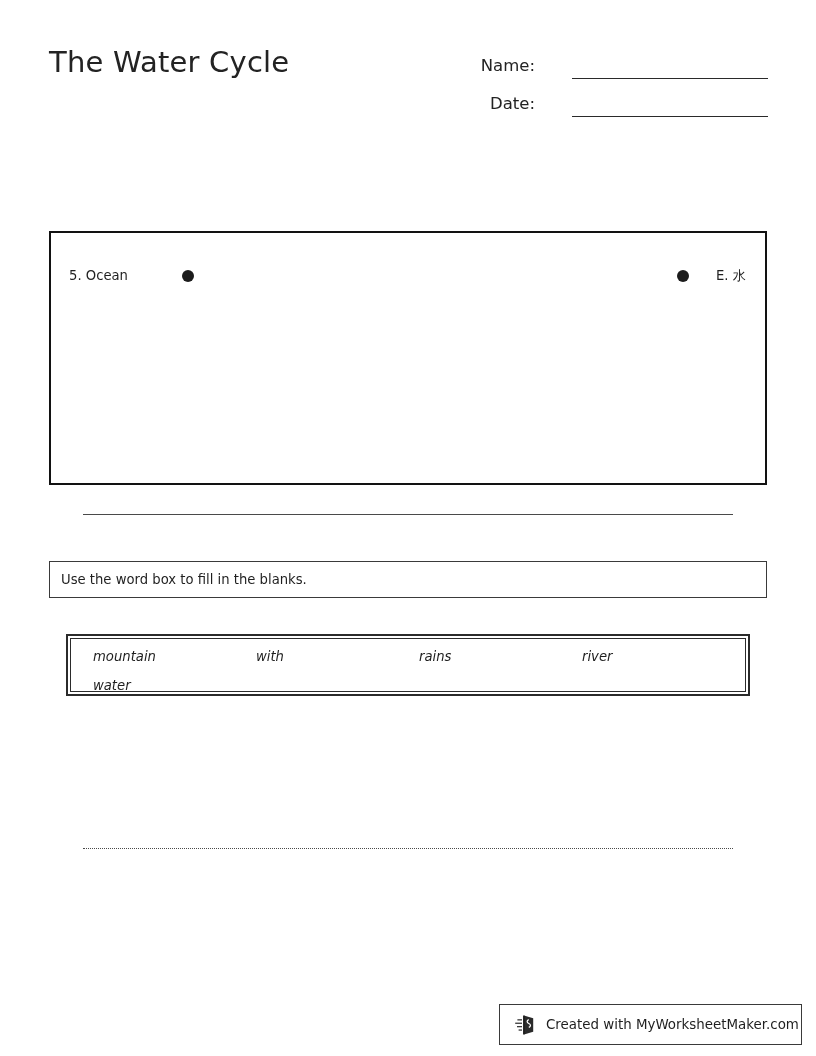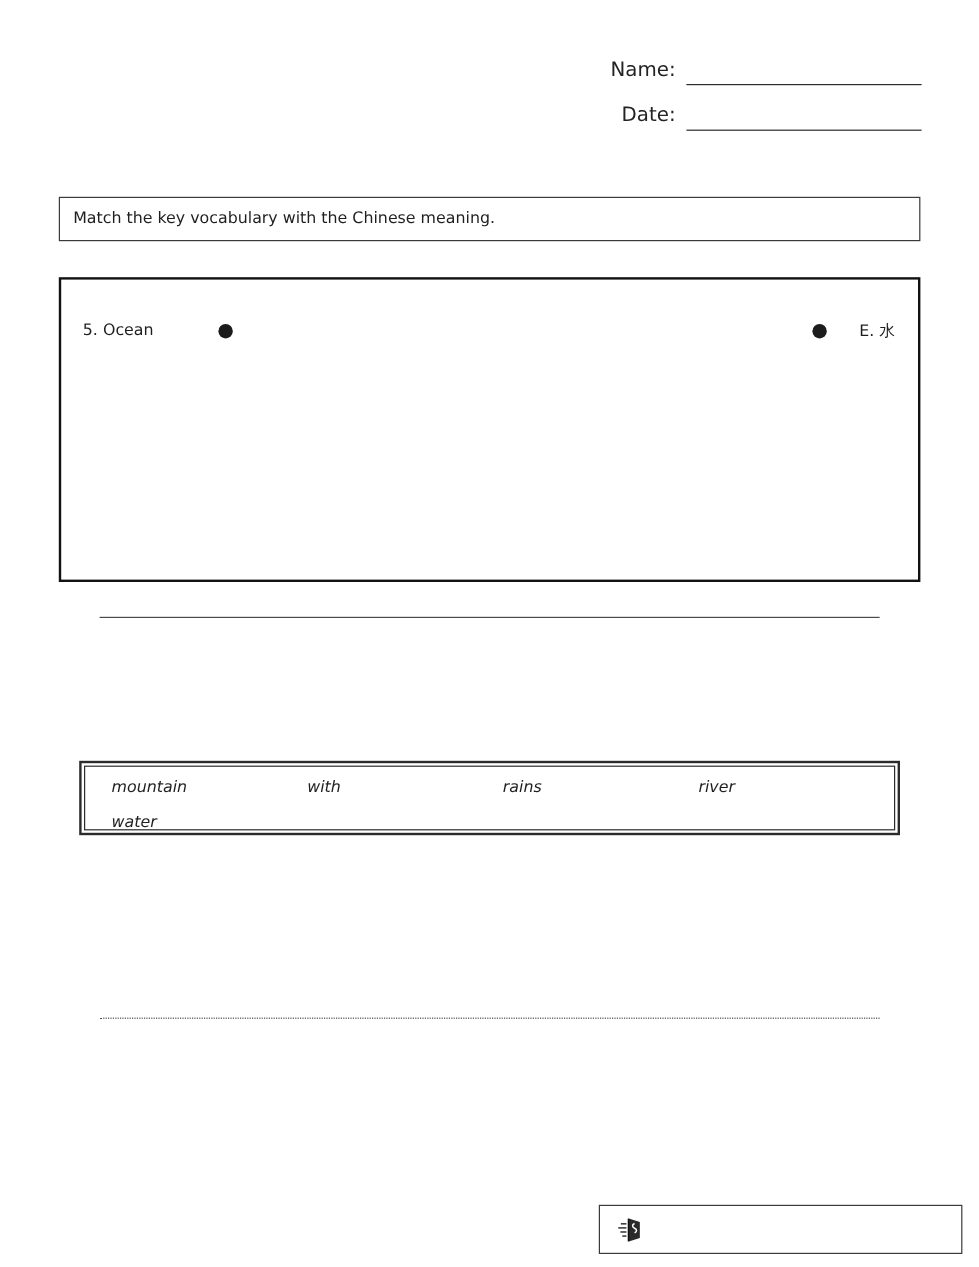--- a/index.html
+++ b/index.html
@@ -42,23 +42,24 @@
     white-space: nowrap;
   }
   .name-date {
     position: absolute;
     right: 0;
     top: 4px;
     width: 320px;
   }
   .field-row {
     display: flex;
-    align-items: flex-start;
+    align-items: center;
     justify-content: flex-end;
     height: 38px;
+    gap: 28px;
   }
   .field-label {
     font-size: 16.5px;
     color: #232323;
     line-height: 20px;
     padding-bottom: 3px;
     white-space: nowrap;
   }
   .field-line {
     width: 196px;
@@ -210,56 +211,57 @@
     color: #1f1f1f;
     white-space: nowrap;
   }
 </style>
 </head>
 <body>
 
 <div class="page">
 
   <div class="header">
+    <div class="worksheet-title">The Water Cycle</div>
 
     <div class="name-date">
       <div class="field-row">
         <span class="field-label">Name:</span>
         <span class="field-line"></span>
       </div>
       <div class="field-row">
         <span class="field-label">Date:</span>
         <span class="field-line"></span>
       </div>
     </div>
   </div>
 
-  <div class="instruction" id="instruction-1">
-    <span>Match the key vocabulary with the Chinese meaning.</span>
-  </div>
 
   <div class="matching-box">
     <div class="match-rows">
 
 
 
 
 
       <div class="match-row">
         <span class="left-term">5. Ocean</span>
         <span class="dot dot-left"></span>
         <span class="dot dot-right"></span>
         <span class="right-term">E. 水</span>
       </div>
 
     </div>
   </div>
 
   <div class="divider" id="divider-solid"></div>
 
+  <div class="instruction" id="instruction-2">
+    <span>Use the word box to fill in the blanks.</span>
+  </div>
 
   <div class="word-box-outer">
     <div class="word-box-inner">
       <div class="word-grid">
         <span class="word-item">mountain</span>
         <span class="word-item">with</span>
         <span class="word-item">rains</span>
         <span class="word-item">river</span>
         <span class="word-item">water</span>
       </div>
@@ -272,15 +274,16 @@
   <div class="footer-badge">
     <svg class="badge-logo" viewBox="0 0 24 22">
       <path d="M10 1.5 L19.2 4.3 L19.2 17.7 L10 20.5 Z" fill="#2a2a2a"></path>
       <path d="M14.8 5.6 c-2.2 0.9 -2.2 3.0 0 3.9 c2.2 0.9 2.2 3.0 0 3.9" fill="none" stroke="#ffffff" stroke-width="1.25"></path>
       <rect x="9.1" y="1.5" width="1.3" height="19" fill="#111111"></rect>
       <rect x="3.4" y="5.2" width="4.6" height="1.3" fill="#3a3a3a"></rect>
       <rect x="1.2" y="8.6" width="6.8" height="1.3" fill="#3a3a3a"></rect>
       <rect x="3.0" y="12.0" width="5.0" height="1.3" fill="#3a3a3a"></rect>
       <rect x="4.6" y="15.4" width="3.4" height="1.3" fill="#3a3a3a"></rect>
     </svg>
+    <span class="badge-text">Created with MyWorksheetMaker.com</span>
   </div>
 
 </div>
 
 </body></html>

